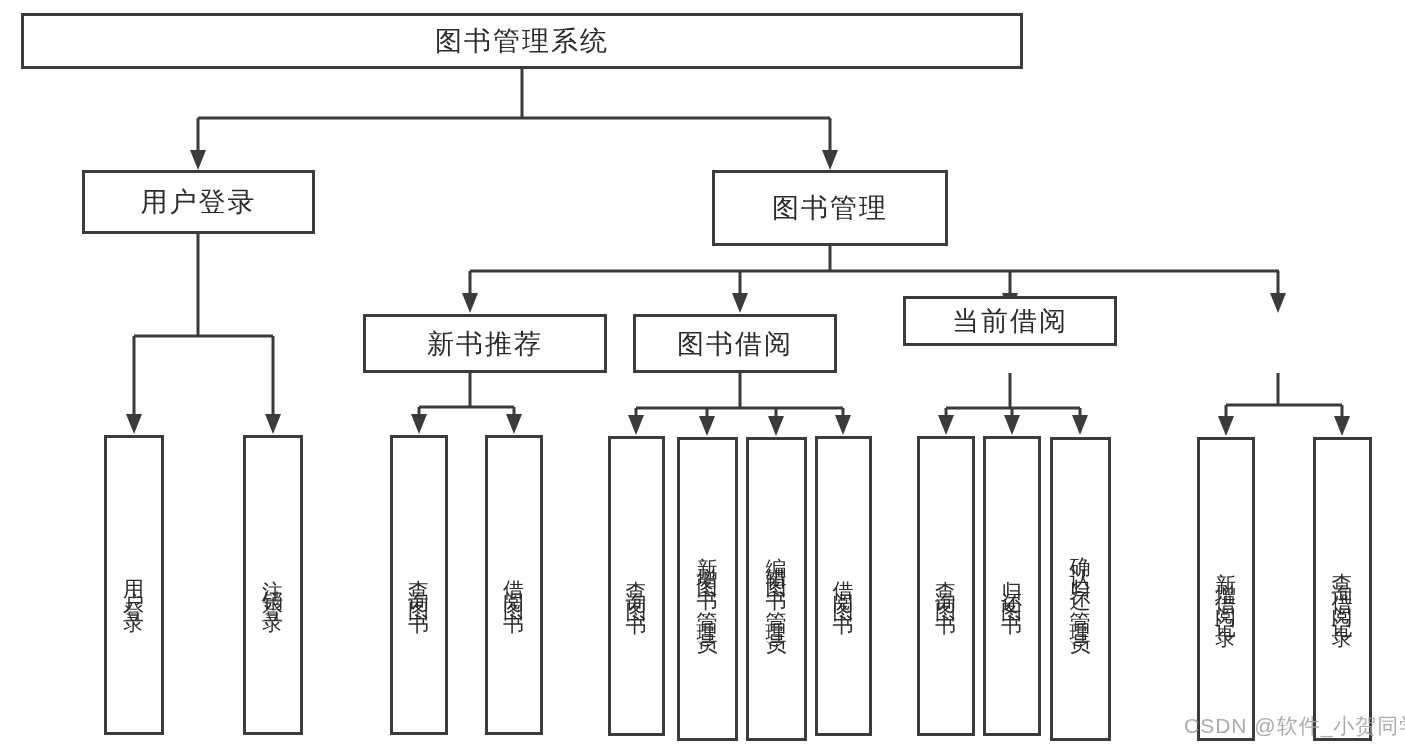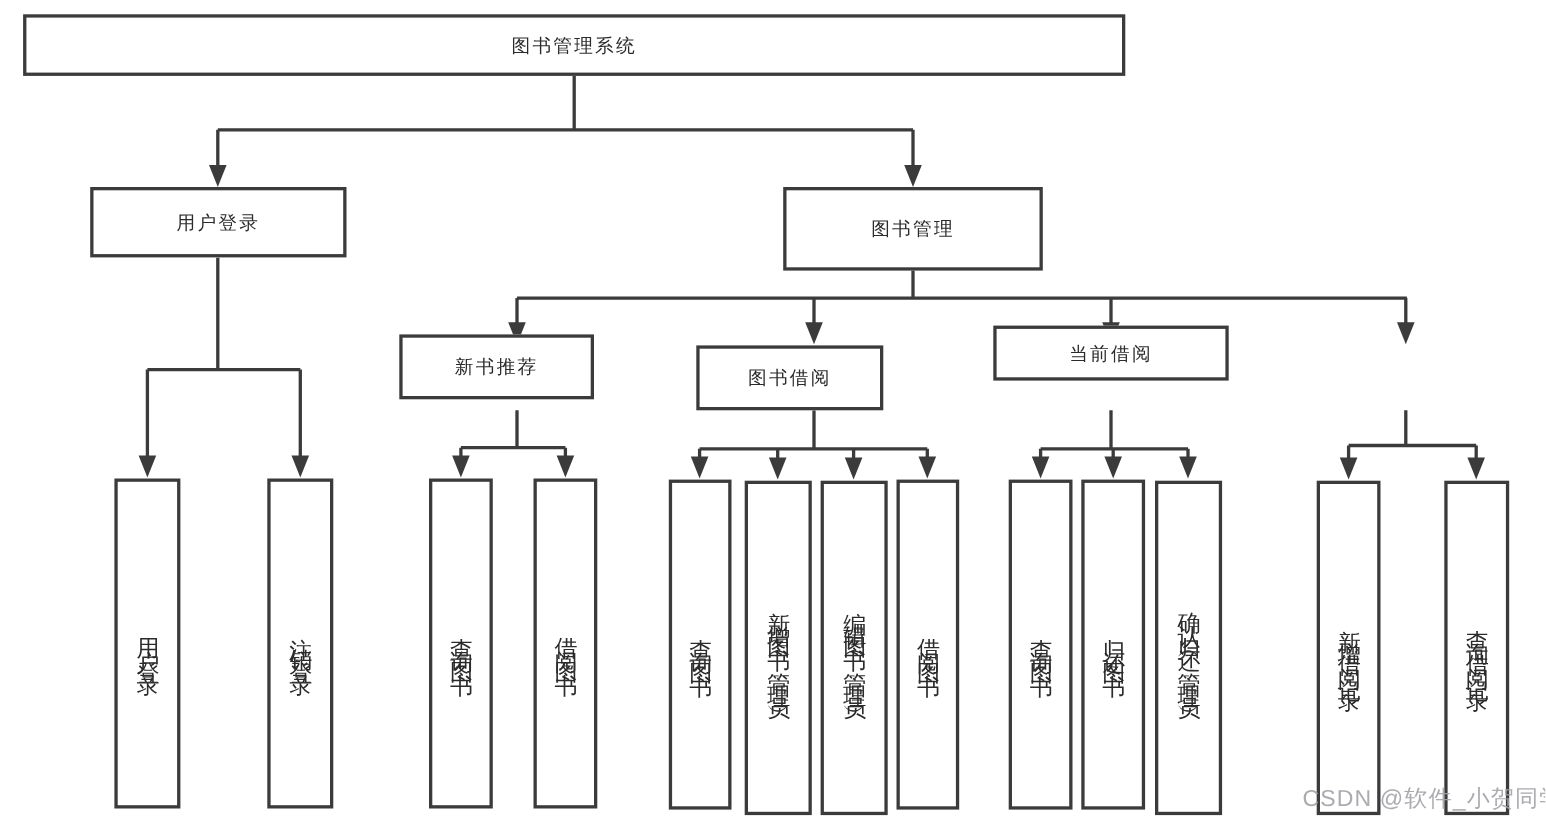--- a/index.html
+++ b/index.html
@@ -26,21 +26,21 @@
     position: absolute;
     box-sizing: border-box;
     background: #ffffff;
     border: 3px solid #3b3b3b;
     display: flex;
     align-items: center;
     justify-content: center;
     color: #2b2b2b;
   }
   .box.h .lbl {
-    font-size: 17px;
+    font-size: 27px;
     letter-spacing: 2px;
     white-space: nowrap;
   }
   .box.v .lbl {
     writing-mode: vertical-rl;
     text-orientation: mixed;
     font-size: 21px;
     letter-spacing: 11px;
     line-height: 1.1;
     white-space: nowrap;
@@ -97,24 +97,24 @@
     <span class="lbl">图书管理系统</span>
   </div>
 
   <div class="box h" style="left:82px; top:170px; width:233px; height:64px;">
     <span class="lbl">用户登录</span>
   </div>
   <div class="box h" style="left:712px; top:170px; width:236px; height:76px;">
     <span class="lbl">图书管理</span>
   </div>
 
-  <div class="box h" style="left:363px; top:304px; width:177px; height:59px;">
+  <div class="box h" style="left:363px; top:314px; width:244px; height:59px;">
     <span class="lbl">新书推荐</span>
   </div>
-  <div class="box h" style="left:633px; top:314px; width:170px; height:59px;">
+  <div class="box h" style="left:633px; top:314px; width:204px; height:59px;">
     <span class="lbl">图书借阅</span>
   </div>
   <div class="box h" style="left:903px; top:296px; width:214px; height:50px;">
     <span class="lbl">当前借阅</span>
   </div>
 
   <div class="box v" style="left:104px; top:435px; width:60px; height:300px;">
     <span class="lbl">用户登录</span>
   </div>
   <div class="box v" style="left:243px; top:435px; width:60px; height:300px;">

